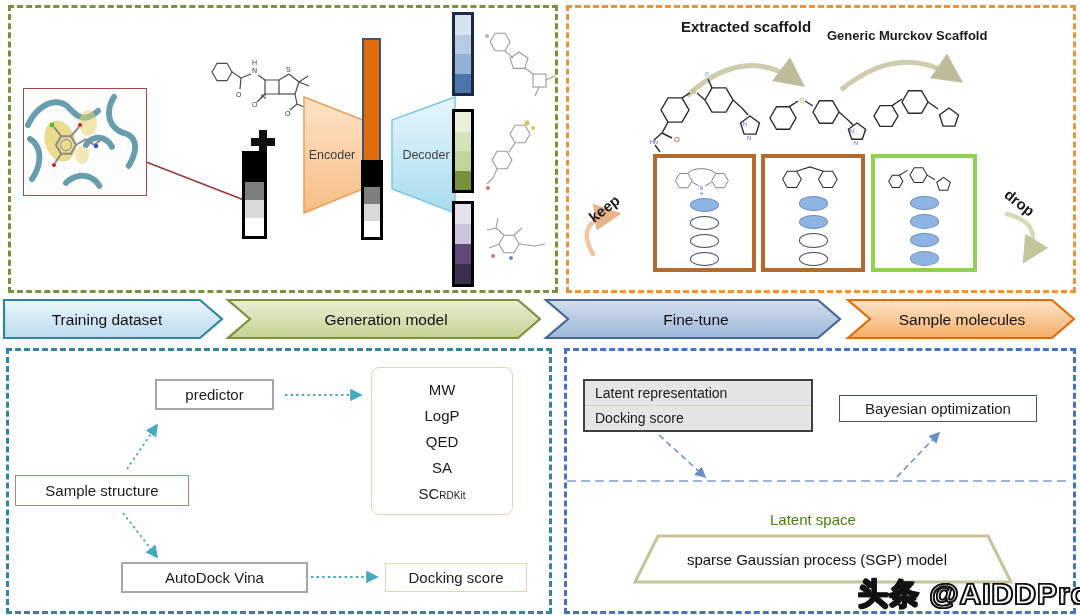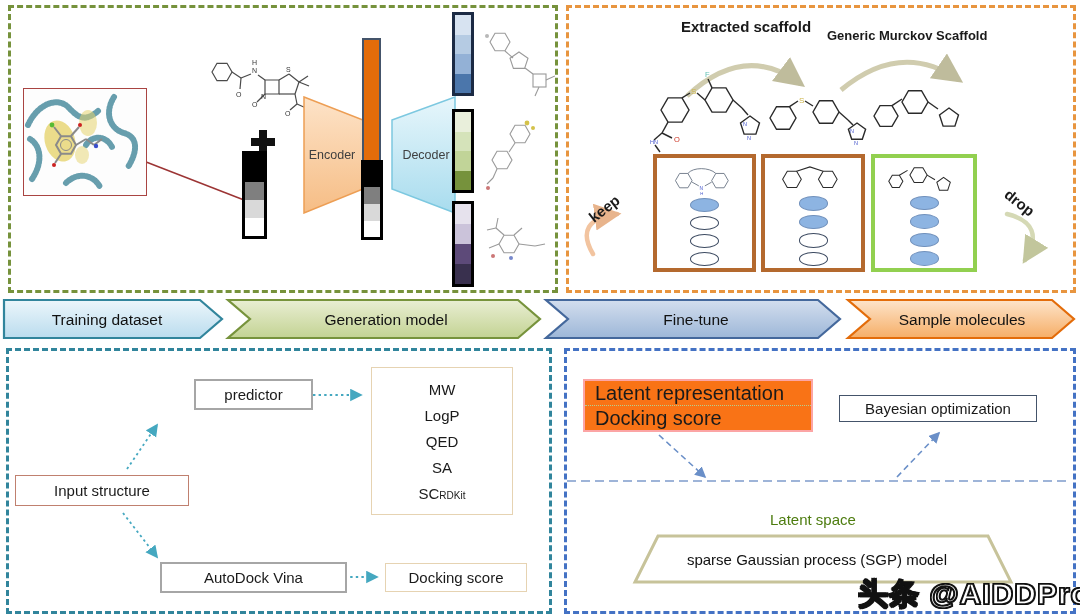--- a/index.html
+++ b/index.html
@@ -27,28 +27,28 @@
   .sbox{position:absolute;box-sizing:border-box;background:#fff;display:flex;flex-direction:column;align-items:center;}
   .sbox-brown{border:4px solid #b4692e;}
   .sbox-green{border:4px solid #92d050;}
   .ellipse{width:27px;height:16px;border-radius:50%;margin:2px auto;}
   .ellipse.blue{background:#8db4e2;border:1.6px solid #7191bc;}
   .ellipse.white{background:#fff;border:1.6px solid #3c4a61;}
   .rot-label{position:absolute;font-size:15px;font-weight:600;}
   
   .fbox{position:absolute;box-sizing:border-box;background:#fff;display:flex;align-items:center;justify-content:center;
         font-size:15px;color:#1a1a1a;}
-  .b-gray{border:2.5px solid #a6a6a6;margin-left:39px;}
+  .b-gray{border:2.5px solid #a6a6a6;}
   .b-salmon{border:1.5px solid #c0806f;}
   .b-tan{border:1.5px solid #e6d3b2;}
   .b-navy{border:1.5px solid #44546a;}
   .props{flex-direction:column;justify-content:space-around;padding:8px 0;}
   .props div{display:flex;align-items:baseline;justify-content:center;}
   .props sub{font-size:10px;}
-  .green-box{position:absolute;box-sizing:border-box;border:2px solid #fca5a5;background:#f97316;font-size:20px;}
+  .green-box{position:absolute;box-sizing:border-box;border:2px solid #404040;background:#e5e5e5;font-size:14px;}
   .green-box .row{padding:1px 0 1px 10px;height:22px;line-height:22px;}
   .green-box .row:first-child{border-bottom:1px dotted #b5cf8e;}
   .label-plain{position:absolute;font-size:15px;color:#4d7c0f;}
   .banner-wrap{left:0;top:298px;width:1080px;height:44px;}
   .watermark{left:858px;top:574px;font-size:30px;font-weight:bold;color:#fff;letter-spacing:1px;
              -webkit-text-stroke:1.5px #111;
              text-shadow:-1px -1px 0 #111,1px -1px 0 #111,-1px 1px 0 #111,1px 1px 0 #111;white-space:nowrap;}
   .bold-cap{font-weight:700;font-size:15px;}
   .semi-cap{font-weight:600;font-size:13px;}
 </style>
@@ -378,26 +378,26 @@
         <line x1="276" y1="44" x2="352" y2="44" marker-end="url(#mteal)"></line>
         <line x1="118" y1="118" x2="148" y2="74" marker-end="url(#mteal)"></line>
         <line x1="114" y1="162" x2="148" y2="206" marker-end="url(#mteal)"></line>
         <line x1="302" y1="226" x2="368" y2="226" marker-end="url(#mteal)"></line>
       </g>
     </svg>
     <div class="fbox b-gray" style="left:146px;top:28px;width:119px;height:31px;">
       <span>predictor</span>
     </div>
     <div class="fbox b-salmon" style="left:6px;top:124px;width:174px;height:31px;">
-      <span>Input structure</span>
+      <span>Sample structure</span>
     </div>
     <div class="fbox b-gray" style="left:112px;top:211px;width:187px;height:31px;">
       <span>AutoDock Vina</span>
     </div>
-    <div class="fbox b-tan props" style="left:362px;top:16px;width:142px;height:148px;">
+    <div class="fbox b-tan props" style="left:362px;top:16px;width:142px;height:148px;border-radius:8px;">
       <div>MW</div>
       <div>LogP</div>
       <div>QED</div>
       <div>SA</div>
       <div>
         <span>SC</span>
           <sub>RDKit</sub>
       </div>
     </div>
     <div class="fbox b-tan" style="left:376px;top:212px;width:142px;height:29px;">

